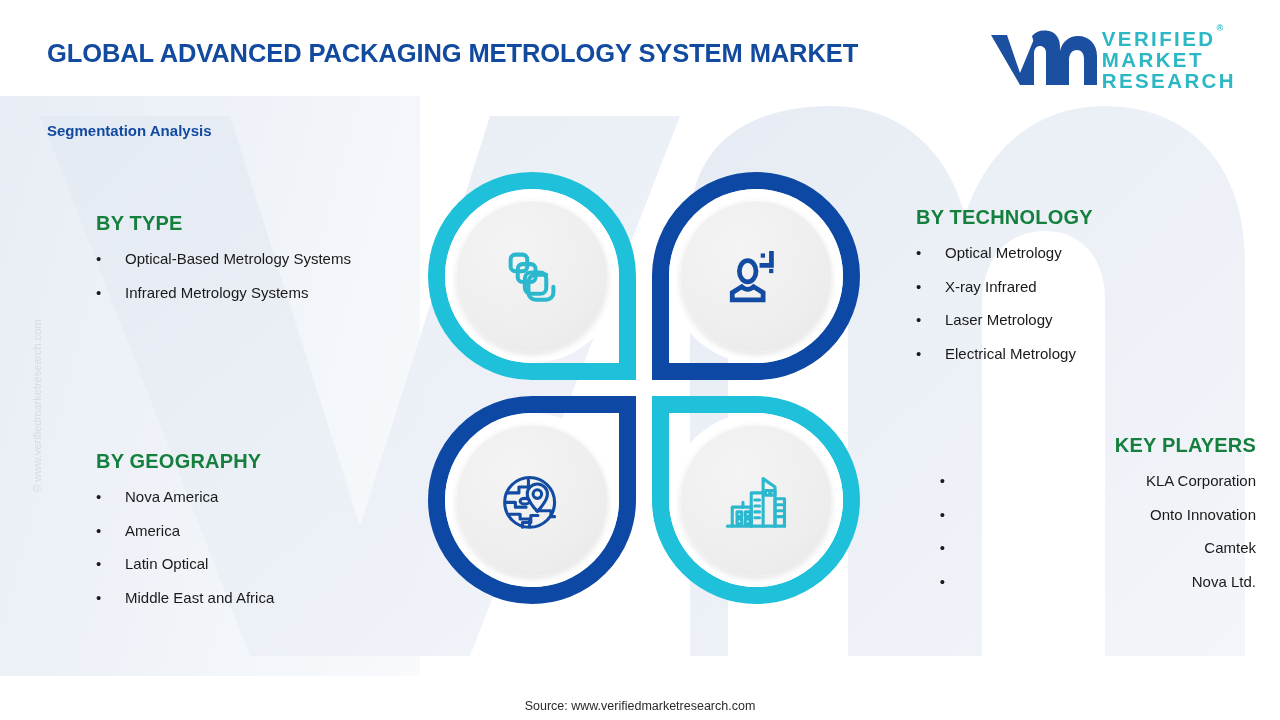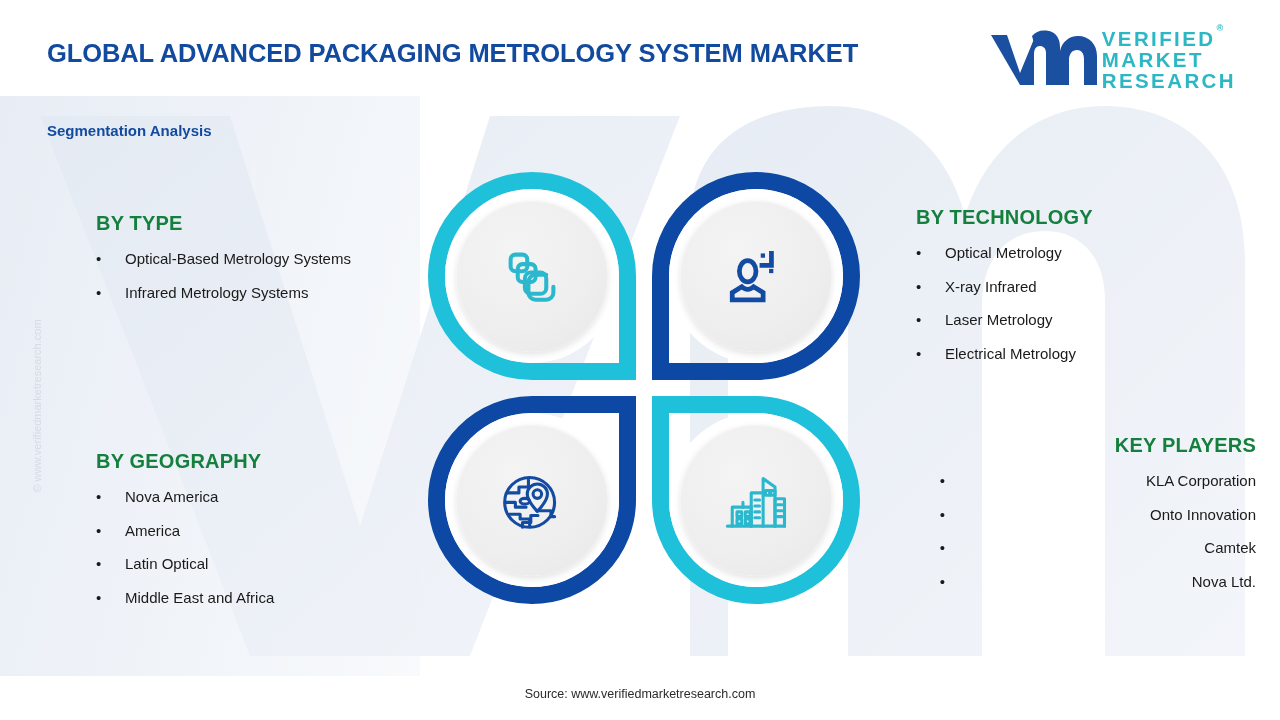--- a/index.html
+++ b/index.html
@@ -181,21 +181,21 @@
     box-shadow: 0 3px 6px rgba(0,0,0,0.10), inset 0 1px 2px rgba(255,255,255,0.9);
     display: flex;
     align-items: center;
     justify-content: center;
   }
   .icon-svg { width: 76px; height: 76px; display: block; }
 
   
   .source {
     position: absolute;
-    left: 0; bottom: 19px;
+    left: 0; bottom: 7px;
     width: 1280px;
     text-align: center;
     font-size: 12.5px;
     color: #2b2b2b;
     z-index: 6;
   }
 </style>
 </head>
 <body>
 

